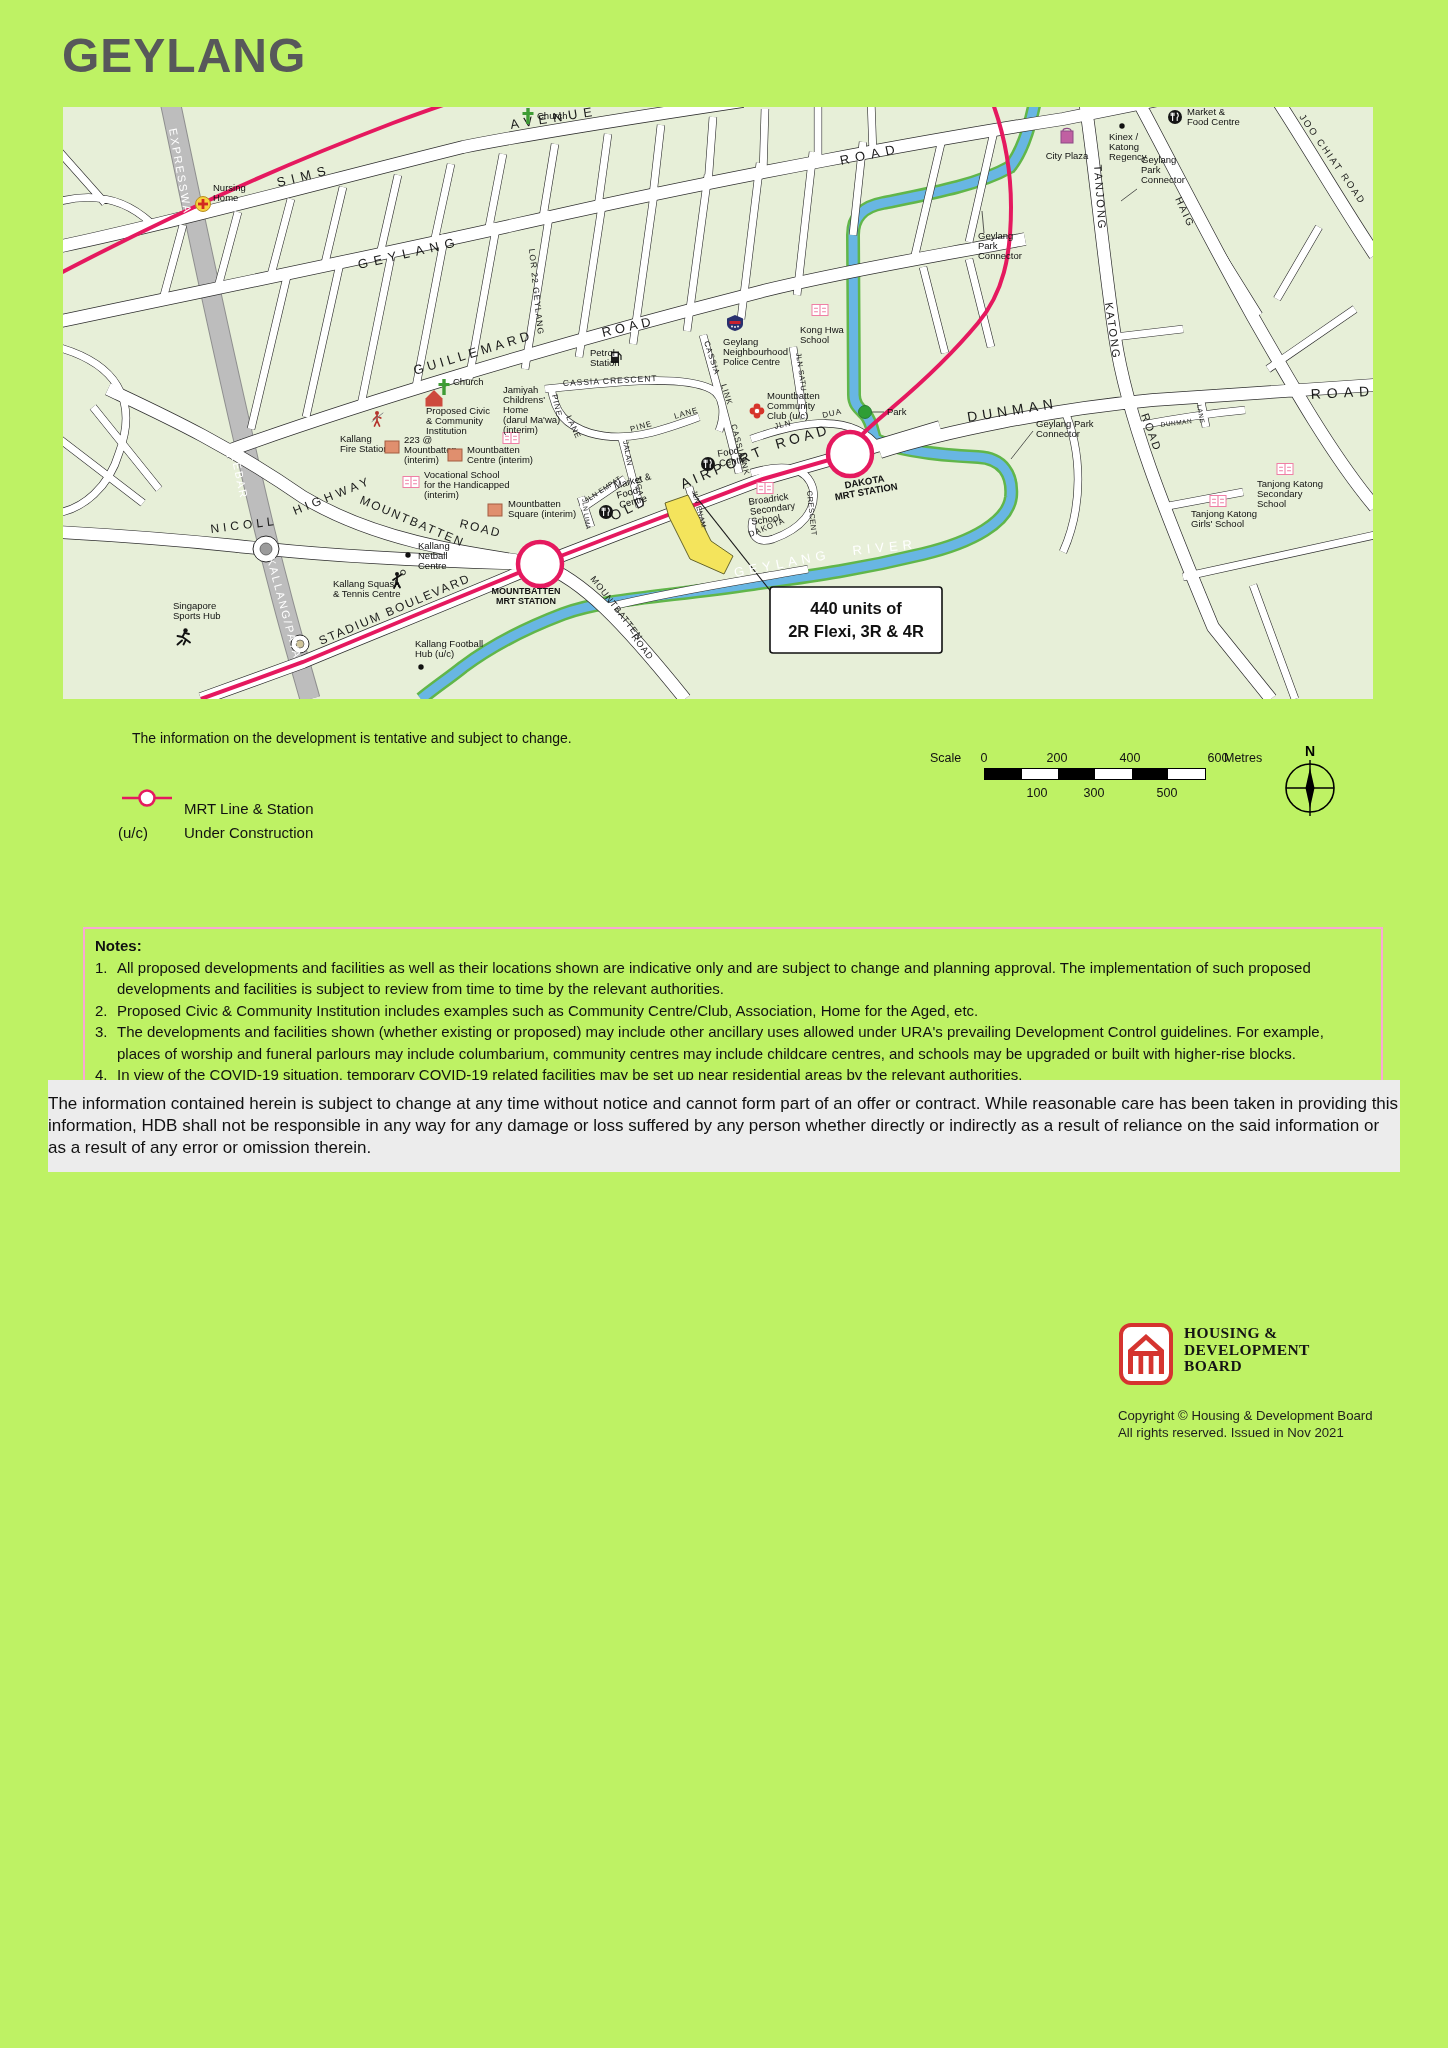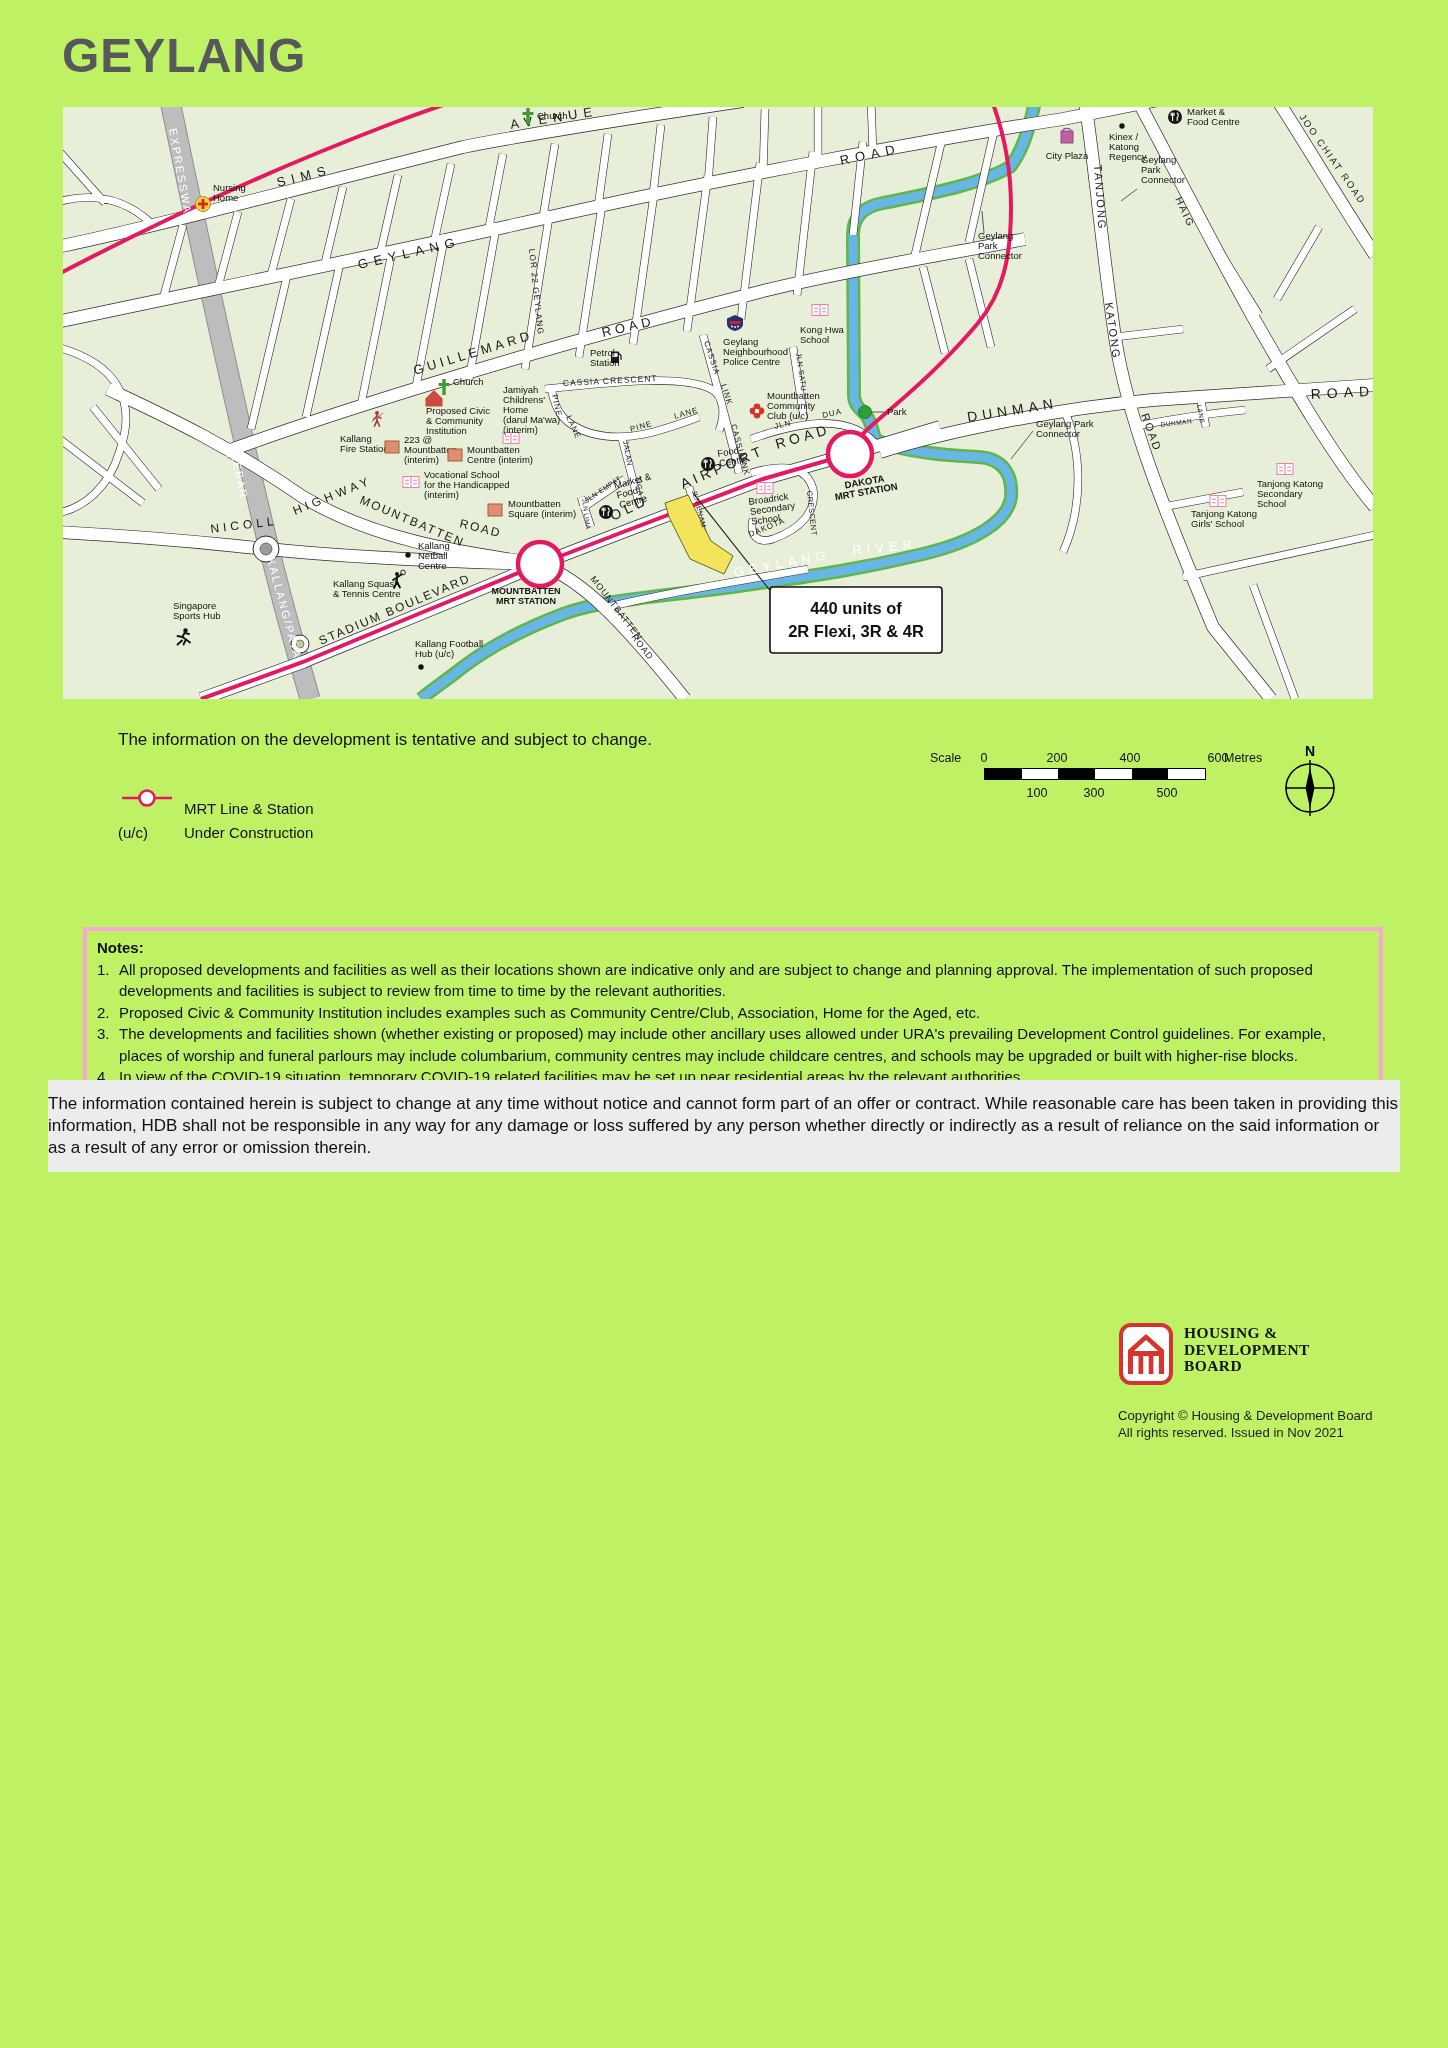--- a/index.html
+++ b/index.html
@@ -27,21 +27,21 @@
   .callout-text{font-size:16.5px;font-weight:bold;text-anchor:middle;fill:#111;}
   
   .leg{position:absolute;font-size:15px;color:#111;white-space:nowrap;}
   .tick{transform:translateX(-50%);font-size:12.5px;}
   .scalebar{position:absolute;left:984px;top:768px;width:220px;height:10px;
             border:1px solid #000;display:flex;}
   .scalebar span{flex:1;}
   .sb-b{background:#000;} .sb-w{background:#fff;}
   
   .notes-box{position:absolute;left:83px;top:927px;width:1300px;box-sizing:border-box;
-             border:4px solid #f9a8d4;padding:6px 12px 9px 10px;font-size:15px;line-height:21.5px;}
+             border:2px solid #f9a8d4;padding:6px 12px 9px 10px;font-size:15px;line-height:21.5px;}
   .notes-heading{font-weight:bold;}
   .note-item{display:flex;}
   .note-num{width:22px;flex:0 0 22px;}
   .note-text{flex:1;}
   .disclaimer{position:absolute;left:48px;top:1080px;width:1352px;box-sizing:border-box;
               background:#ececec;padding:13px 0;font-size:17px;line-height:22px;}
   .hdb-text{position:absolute;left:1184px;top:1325px;font-family:"Liberation Serif",serif;
             font-weight:bold;font-size:15.5px;line-height:16.5px;letter-spacing:.4px;color:#141414;}
   .copyright{position:absolute;left:1118px;top:1397px;font-size:13.2px;line-height:17px;color:#1d1d1d;margin-top:10px;}
 </style>
@@ -363,21 +363,21 @@
         </g>
 
       <g>
         <rect class="callout-box" x="707" y="480" width="172" height="66" rx="3"></rect>
         <text class="callout-text" x="793" y="507">440 units of</text>
         <text class="callout-text" x="793" y="530">2R Flexi, 3R &amp; 4R</text>
       </g>
     </svg>
   </div>
 
-  <div class="leg" style="left:118px;top:730px;font-size:17px;">The information on the development is tentative and subject to change.</div>
+  <div class="leg" style="left:132px;top:730px;font-size:14px;">The information on the development is tentative and subject to change.</div>
 
   <svg class="abs" style="left:120px;top:789px;" width="54" height="18">
     <line x1="2" y1="9" x2="52" y2="9" stroke="#e5195f" stroke-width="2.6"></line>
     <circle cx="27" cy="9" r="7.5" fill="#fff" stroke="#e5195f" stroke-width="2.6"></circle>
   </svg>
   <div class="leg" style="left:184px;top:800px;">MRT Line &amp; Station</div>
 
   <div class="leg" style="left:118px;top:824px;">(u/c)</div>
   <div class="leg" style="left:184px;top:824px;">Under Construction</div>
 

